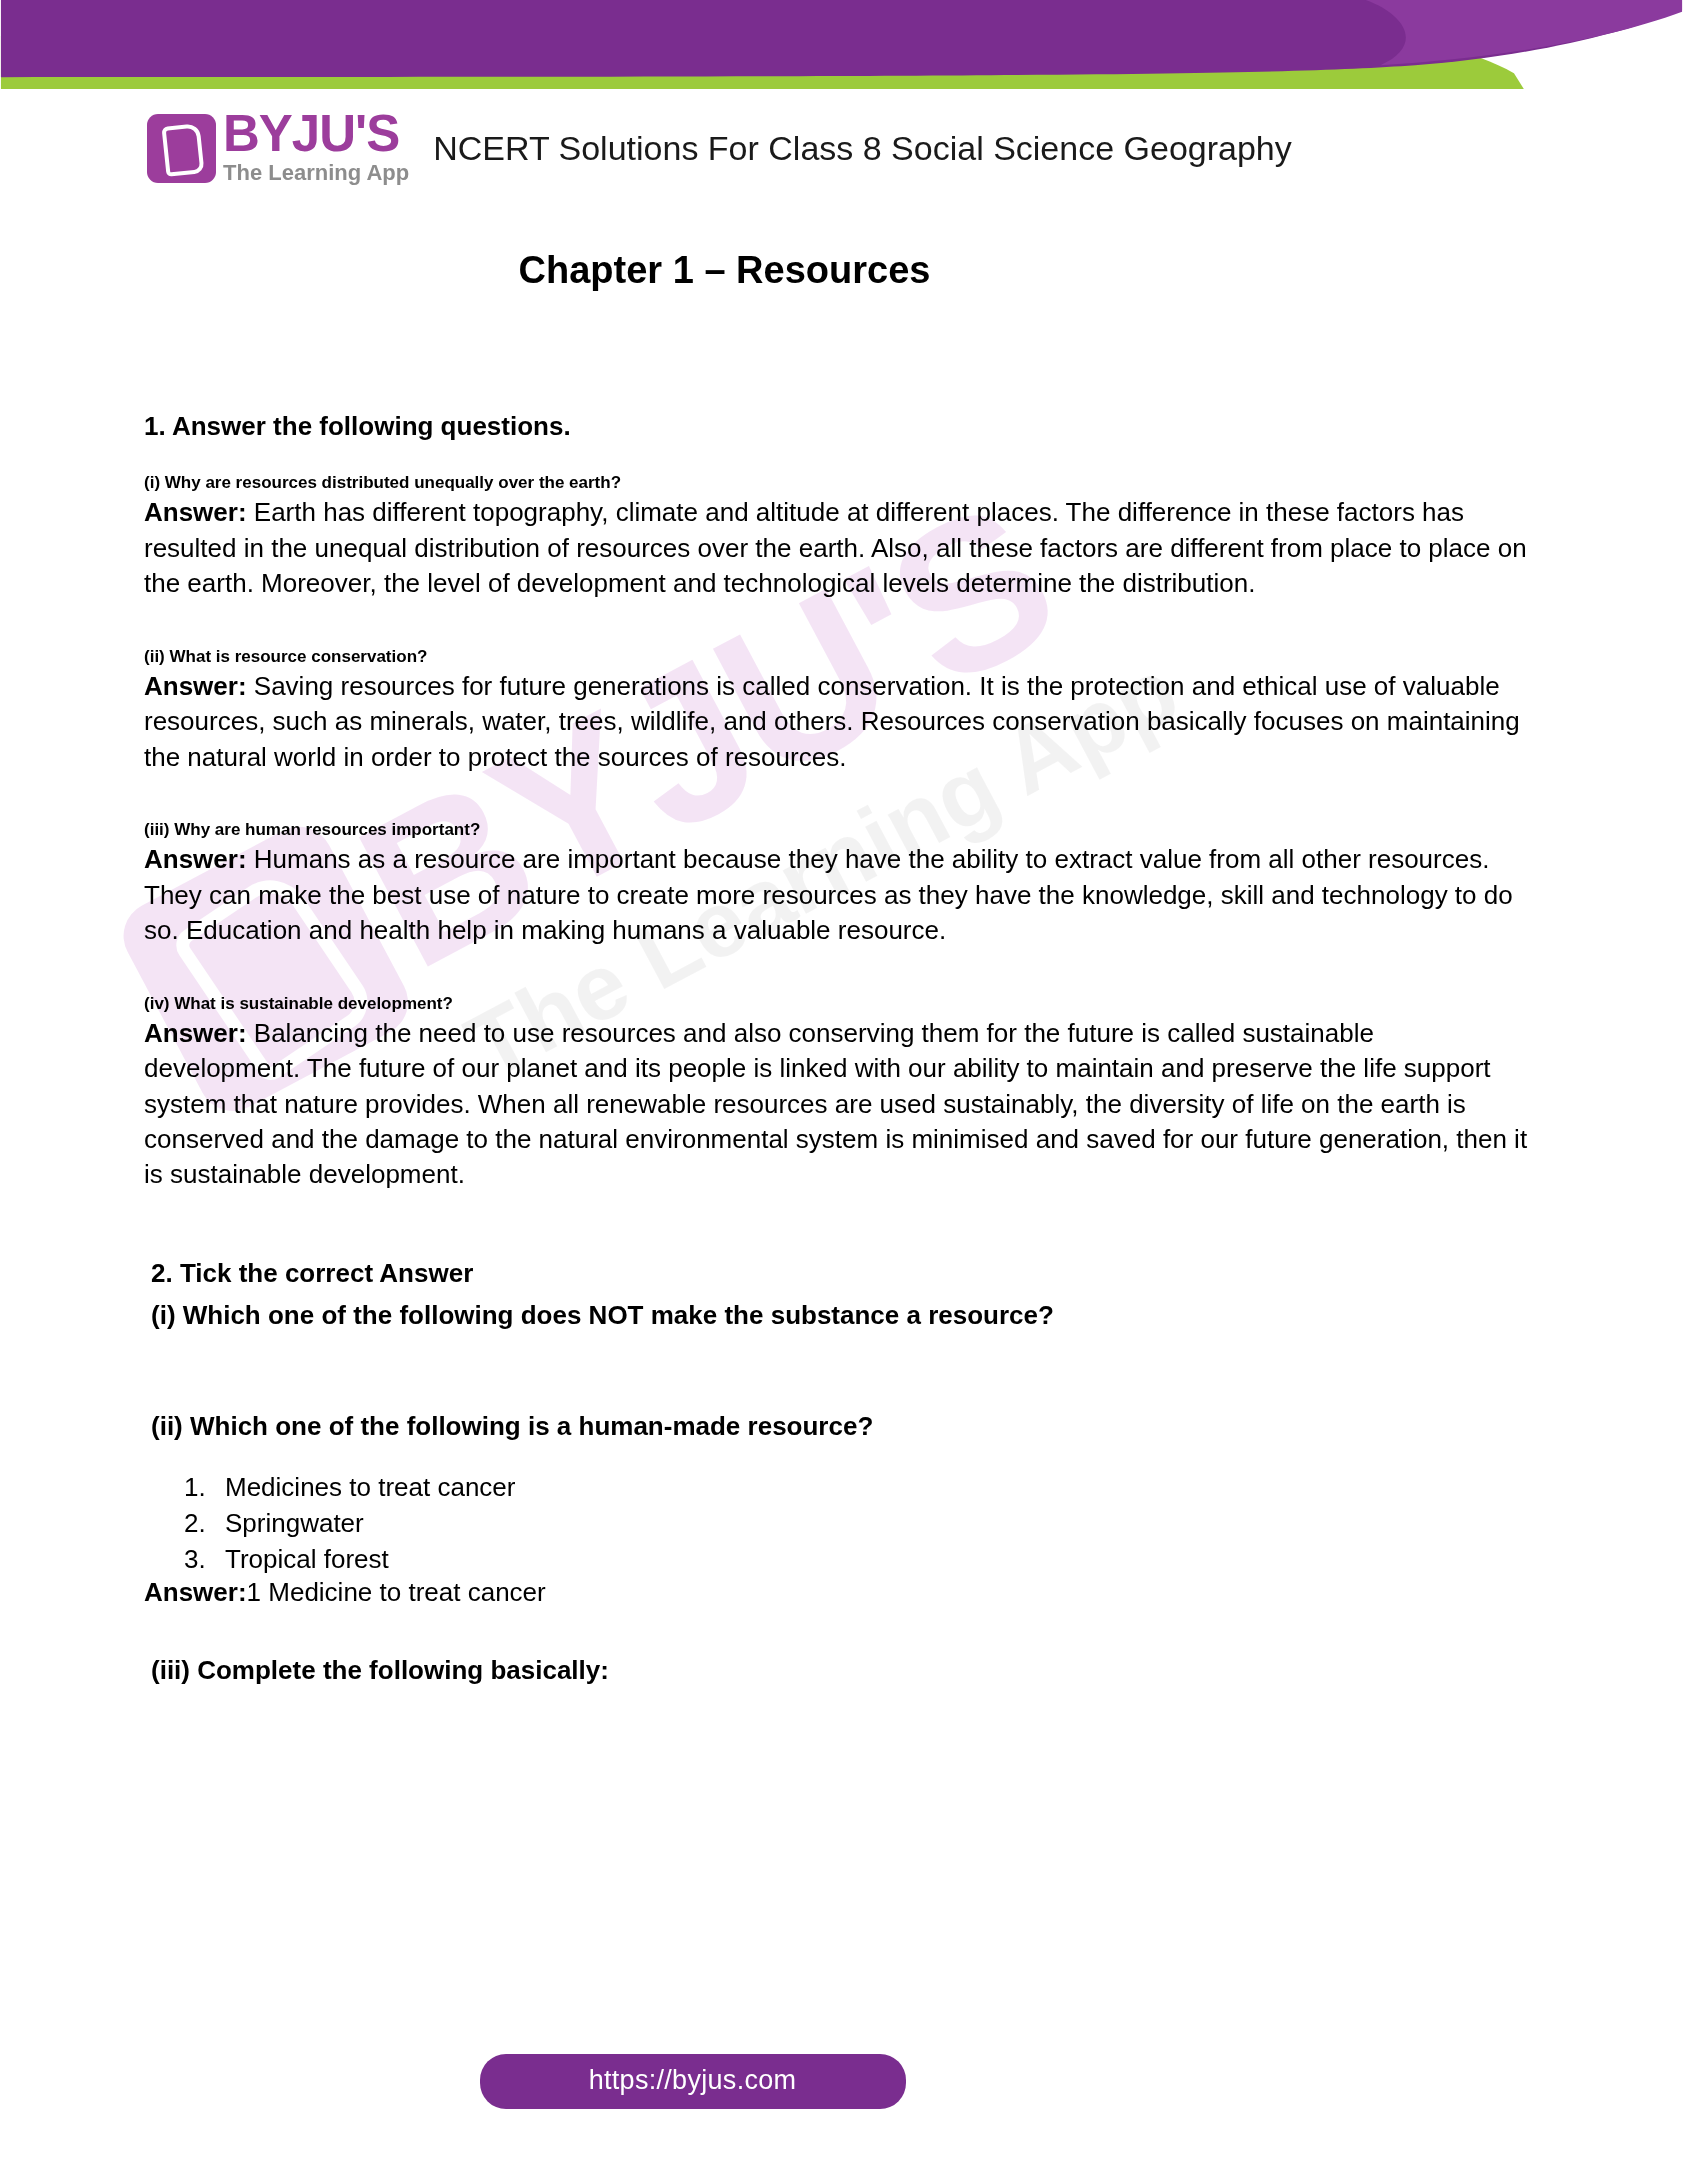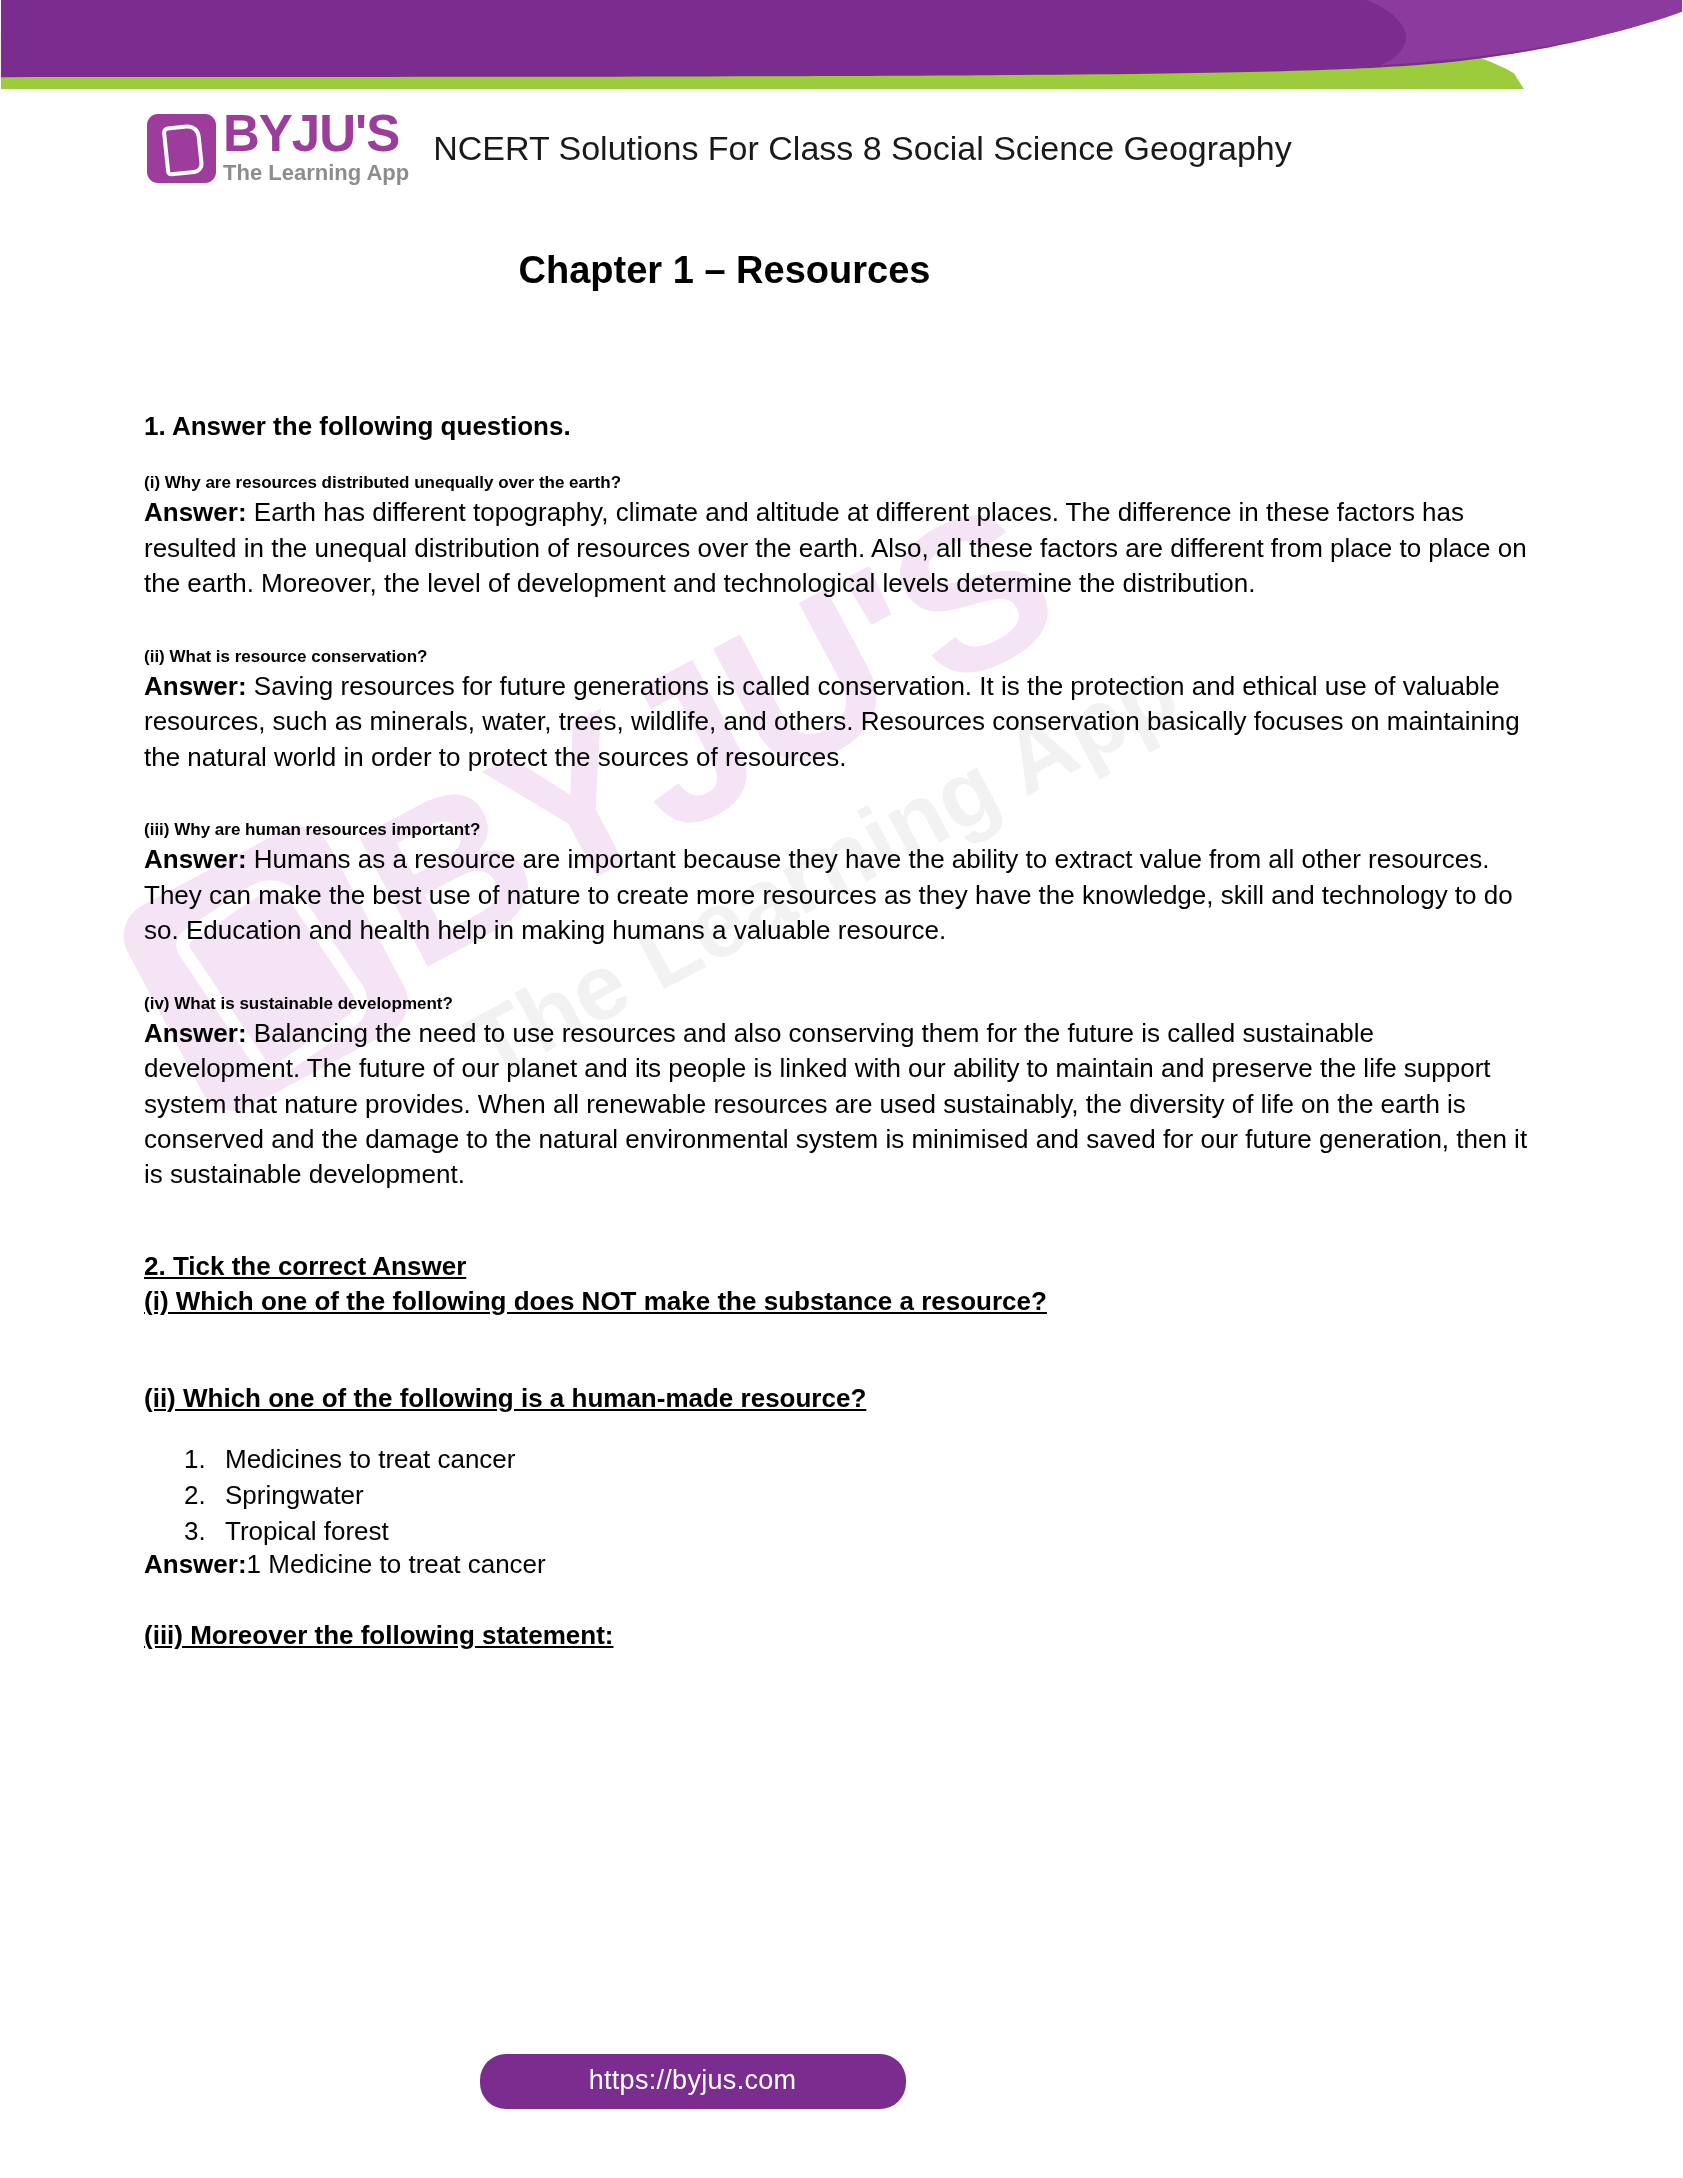--- a/index.html
+++ b/index.html
@@ -176,23 +176,22 @@
     font-size: 26px;
     margin: 0;
     line-height: 1.36;
     text-align: left;
   }
   .a b { font-weight: bold; }
 
   .mcq-head {
     font-size: 26px;
     font-weight: bold;
-    margin: 0;
+    margin: 7px;
     line-height: 1.36;
-    text-decoration: underline;
   }
   ol.choices {
     margin: 26px 0 0 0;
     padding-left: 69px;
     font-size: 26px;
     line-height: 1.38;
   }
   ol.choices li { padding-left: 12px; }
   .ans-line {
     font-size: 26px;
@@ -301,20 +300,20 @@
     <ol class="choices">
       <li>Medicines to treat cancer</li>
       <li>Springwater</li>
       <li>Tropical forest</li>
     </ol>
     <p class="ans-line" style="margin-top:0"><b>Answer:</b><span>1 Medicine to treat cancer</span></p>
   </div>
 
   <div class="gap-lg"></div>
 
-  <p class="mcq-head">(iii) Moreover the following statement:</p>
+  <p class="mcq-head">(iii) Complete the following basically:</p>
 
 </div>
 
 <div class="footer">
   <div class="footer-pill">https://byjus.com</div>
 </div>
 
 
 </body></html>

